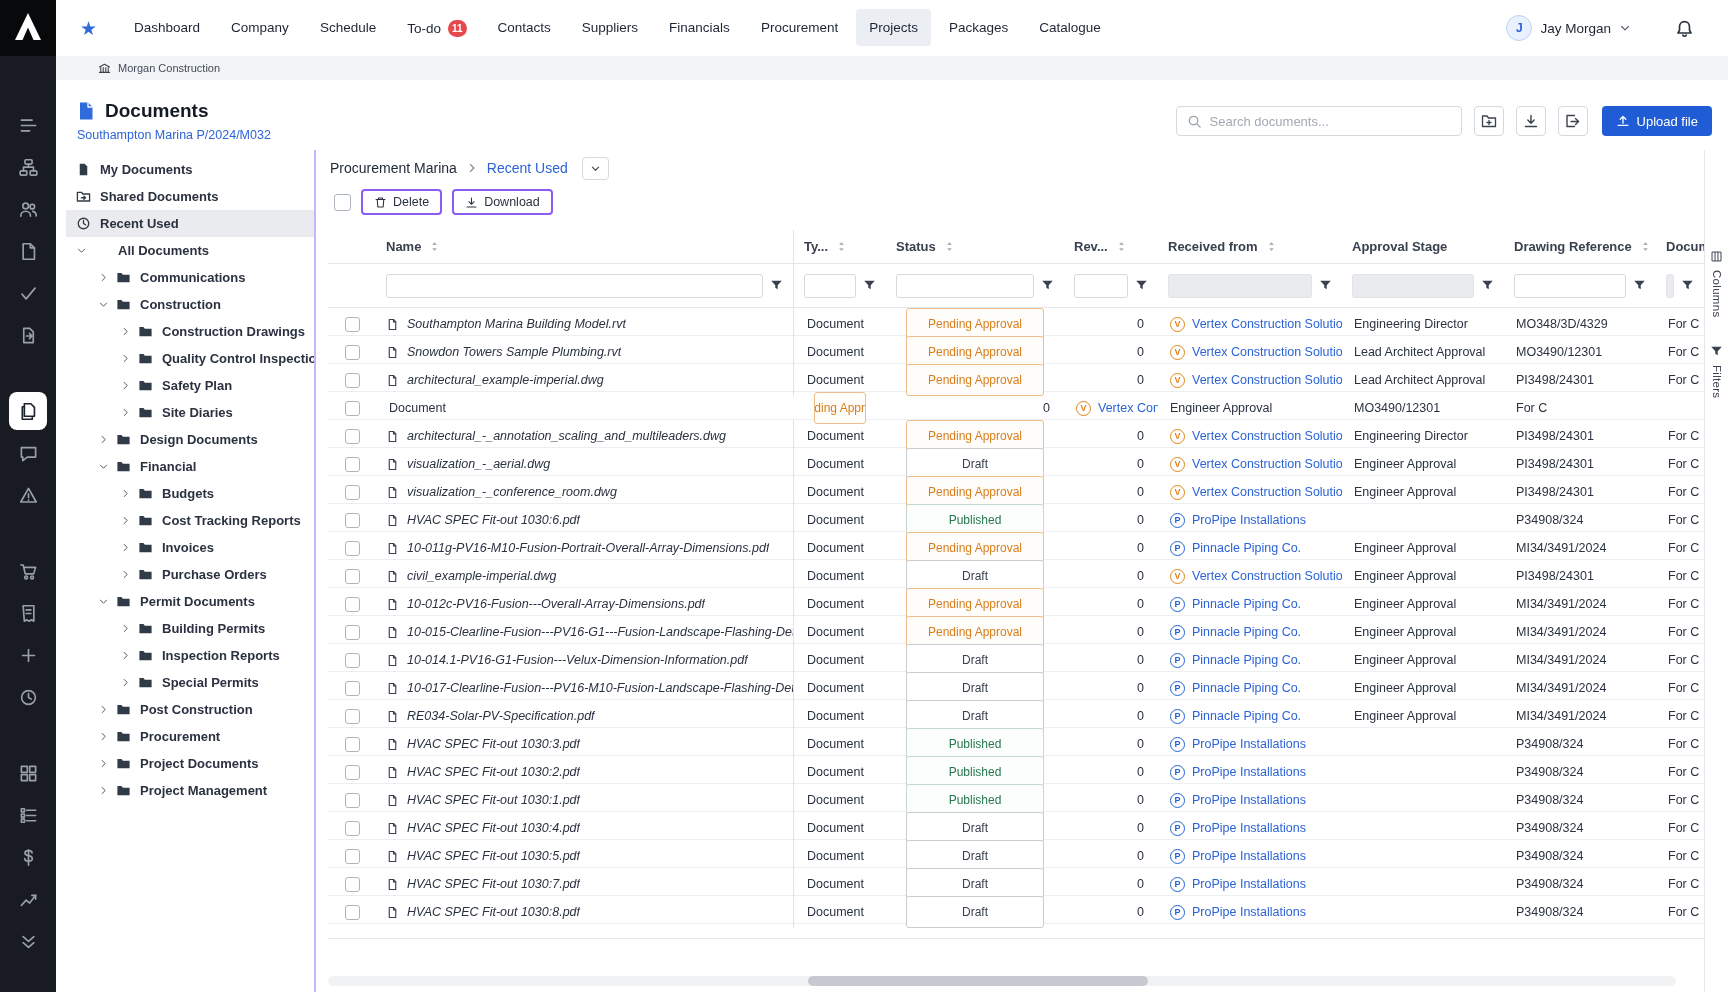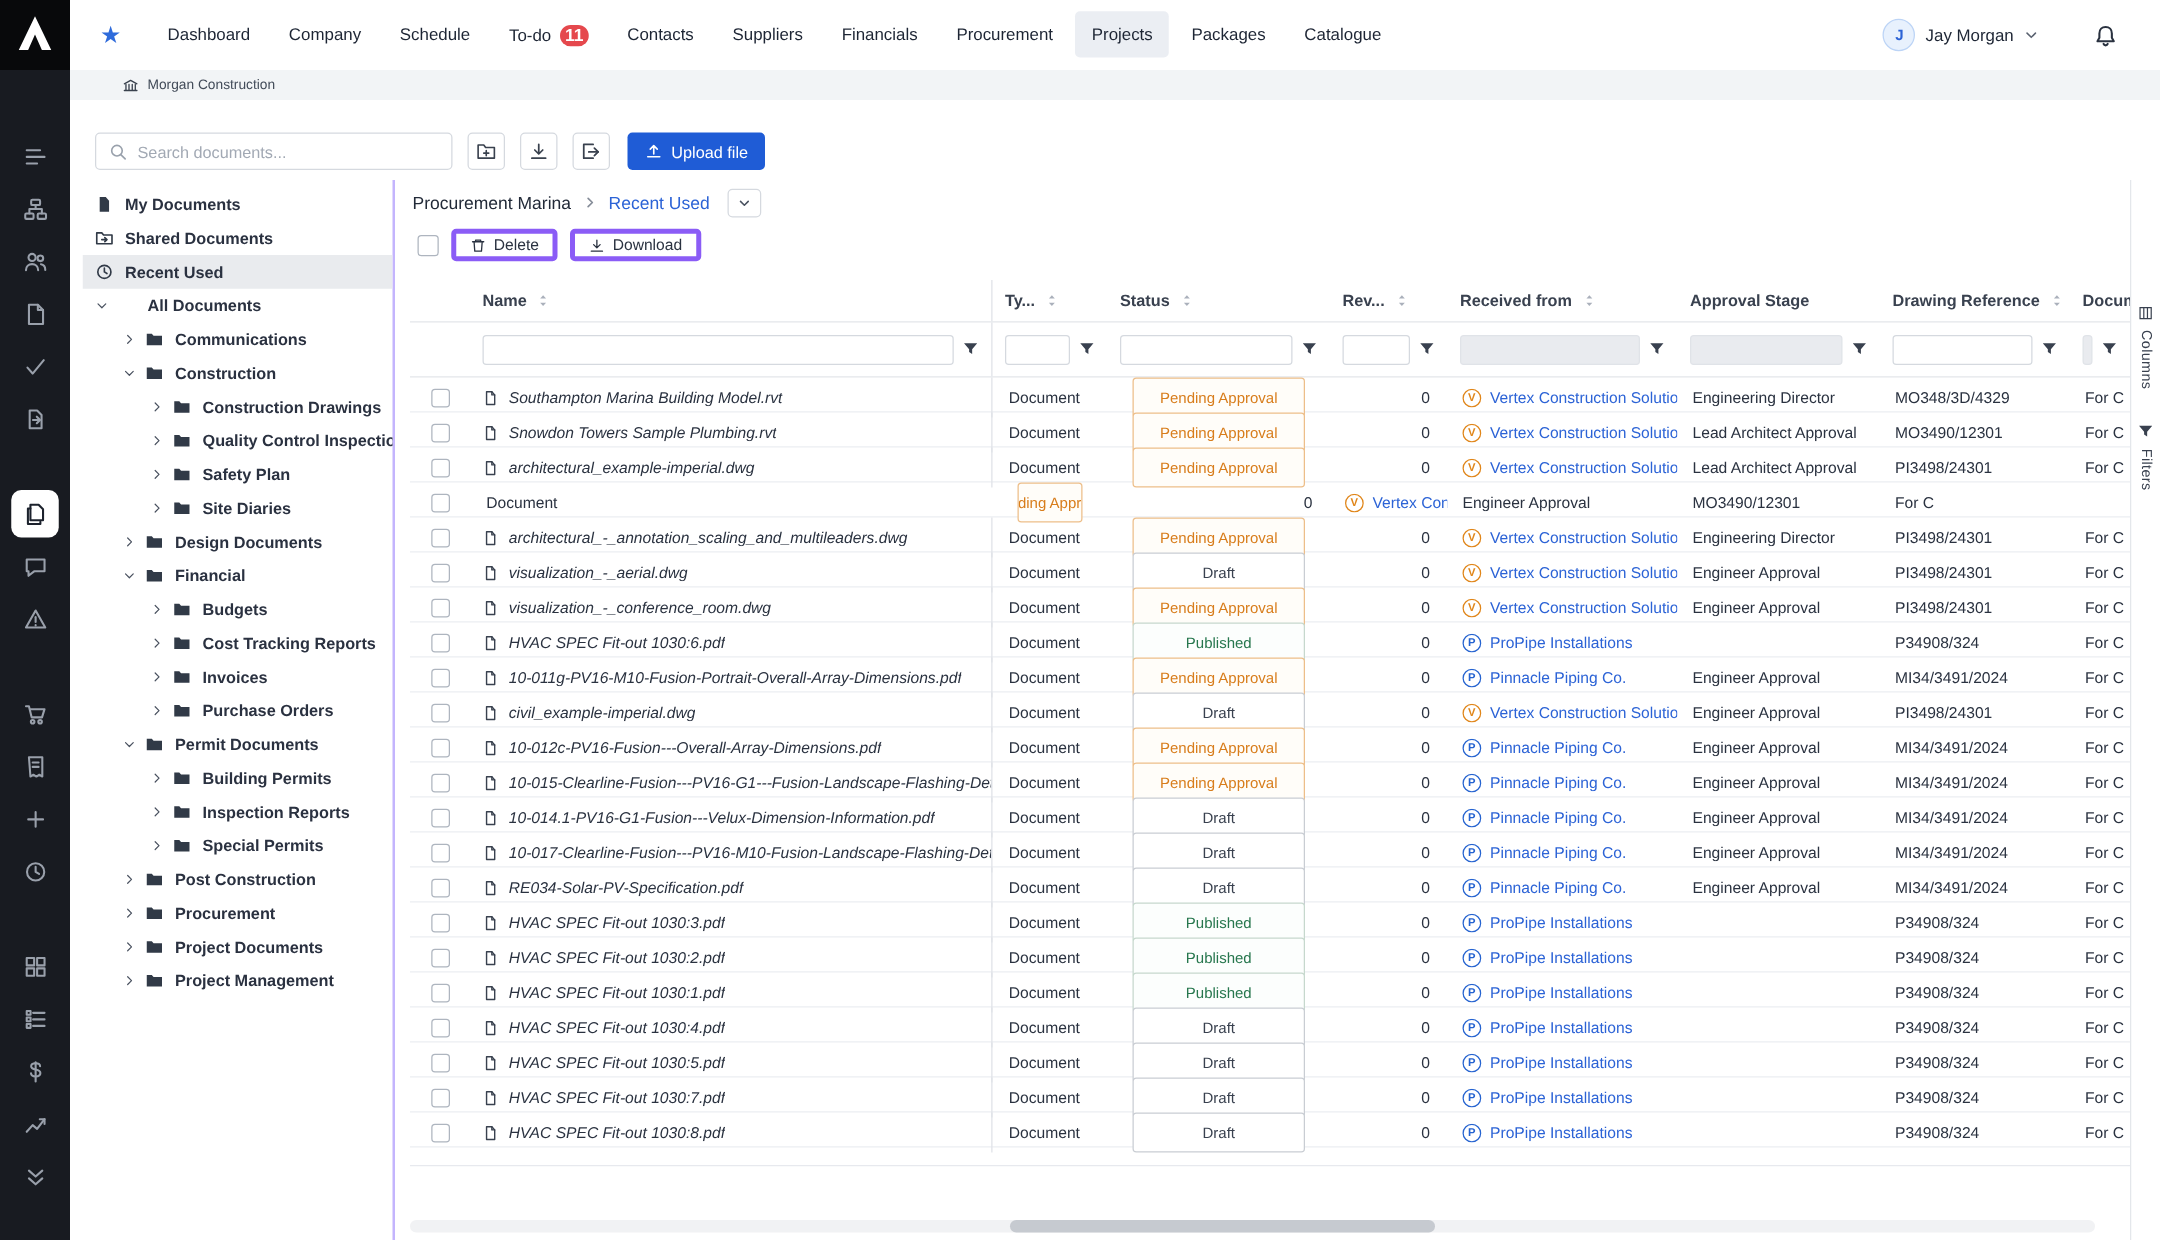--- a/index.html
+++ b/index.html
@@ -20,21 +20,21 @@
   .rail-item.active { width:38px; height:38px; margin:2px; background:#fff; border-radius:8px; color:#1c222d; }
 
   .main-col { flex:1; display:flex; flex-direction:column; min-width:0; }
 
   
   .topnav { height:56px; display:flex; align-items:center; padding:0 20px 0 24px; background:#fff; }
   .star { color:#2f6bdb; font-size:19px; margin-right:24px; cursor:pointer; line-height:1; }
   .nav-items { display:flex; align-items:flex-start; gap:5px; }
   .nav-item { display:flex; align-items:center; gap:7px; padding:11px 13px; border-radius:4px; font-size:13.5px; color:#1d2534; cursor:pointer; white-space:nowrap; }
   .nav-item.active { background:#ebeef3; }
-  .nav-badge { background:var(--badge-red,#e5484d); color:#fff; font-size:14px; font-weight:700; min-width:17px; height:17px; border-radius:9px; display:flex; align-items:center; justify-content:center; padding:0 4px; }
+  .nav-badge { background:var(--badge-red,#e5484d); color:#fff; font-size:10px; font-weight:700; min-width:17px; height:17px; border-radius:9px; display:flex; align-items:center; justify-content:center; padding:0 4px; }
   .nav-right { margin-left:auto; display:flex; align-items:center; gap:44px; }
   .user { display:flex; align-items:center; gap:8px; cursor:pointer; font-size:13.5px; color:#1d2534; }
   .avatar { width:26px; height:26px; border-radius:50%; background:#e8f1fd; border:1px solid #bcd4f6; color:#2c63d6; font-size:12px; font-weight:700; display:flex; align-items:center; justify-content:center; }
   .chev-sm { color:#5a6270; } .chev-sm svg { width:12px; height:12px; }
   .bell { color:#2a3240; cursor:pointer; margin-right:14px; } .bell svg { width:19px; height:19px; }
 
   
   .company-bar { height:24px; background:#f2f4f6; display:flex; align-items:center; gap:7px; padding-left:42px; font-size:11px; color:#424b59; }
   .company-bar svg { width:13px; height:13px; color:#39414d; }
 
@@ -74,21 +74,21 @@
   .crumb-row { height:32px; display:flex; align-items:center; gap:9px; font-size:14px; padding-left:2px; }
   .crumb-project { color:#222a38; font-weight:500; cursor:pointer; }
   .crumb-sep { color:#858c98; display:flex; } .crumb-sep svg { width:12px; height:12px; }
   .crumb-folder { color:var(--link,#2c63d6); font-weight:500; cursor:pointer; }
   .crumb-dd { width:27px; height:23px; border:1px solid #d5d9df; border-radius:4px; background:#fff; display:flex; align-items:center; justify-content:center; color:#4a5260; margin-left:5px; cursor:pointer; }
   .crumb-dd svg { width:11px; height:11px; }
 
   .toolbar { height:36px; display:flex; align-items:center; gap:10px; padding-left:6px; }
   .cb { width:17px; height:17px; border:1.5px solid #aeb5bf; border-radius:3px; background:#fff; display:inline-block; cursor:pointer; flex-shrink:0; }
   .cb.sm { width:15px; height:15px; }
-  .tool-btn { height:26px; border:4px solid #8b5cf6; border-radius:4px; background:#fff; display:flex; align-items:center; gap:6px; padding:0 11px; font-size:12.5px; color:#2a3240; font-family:inherit; cursor:pointer; }
+  .tool-btn { height:26px; border:2px solid #8b5cf6; border-radius:4px; background:#fff; display:flex; align-items:center; gap:6px; padding:0 11px; font-size:12.5px; color:#2a3240; font-family:inherit; cursor:pointer; }
   .tool-btn svg { width:13px; height:13px; }
 
   
   .grid { margin-top:10px; overflow:hidden; border-bottom:1px solid #e7e9ee; padding-bottom:14px; }
   .t-row { display:grid; grid-template-columns:48px 418px 92px 178px 94px 184px 162px 152px minmax(40px,1fr); align-items:center; border-bottom:1px solid #eceef2; }
   .t-head { height:34px; border-bottom:1px solid #e3e6ea; }
   .t-filter { height:44px; border-bottom:1px solid #e3e6ea; }
   .t-data { height:28px; font-size:12.5px; color:#2a3240; }
   .t-cell { min-width:0; }
   .cell-name { border-right:1px solid #dfe2e7; align-self:stretch; display:flex; align-items:center; }
@@ -323,20 +323,30 @@
           <path d="M1.8 6.2 8 2.8l6.2 3.4"></path>
           <path d="M3.4 6.8v5.4M6.4 6.8v5.4M9.6 6.8v5.4M12.6 6.8v5.4"></path>
           <path d="M1.8 12.8h12.4"></path>
         </svg>
       <span>Morgan Construction</span>
     </div>
 
     <div class="page">
 
       <div class="page-header">
+        <div>
+          <div class="title-row">
+            <svg viewBox="0 0 20 20">
+                <path d="M4 1.5h8l4.5 4.5v12.5H4z" fill="#2f6bdb"></path>
+                <path d="M12 1.5V6h4.5" fill="none" stroke="#fff" stroke-width="1.3" stroke-linejoin="round"></path>
+              </svg>
+            <h1>Documents</h1>
+          </div>
+          <a class="project-link">Southampton Marina P/2024/M032</a>
+        </div>
         <div class="header-actions">
           <div class="search-box">
             <svg viewBox="0 0 16 16" fill="none" stroke="currentColor" stroke-width="1.4" stroke-linecap="round">
                 <circle cx="7" cy="7" r="4.5"></circle>
                 <path d="M10.5 10.5 14 14"></path>
               </svg>
             <input placeholder="Search documents..." style="">
           </div>
           <button class="icon-btn">
             <svg viewBox="0 0 16 16" fill="none" stroke="currentColor" stroke-width="1.3" stroke-linecap="round" stroke-linejoin="round">

